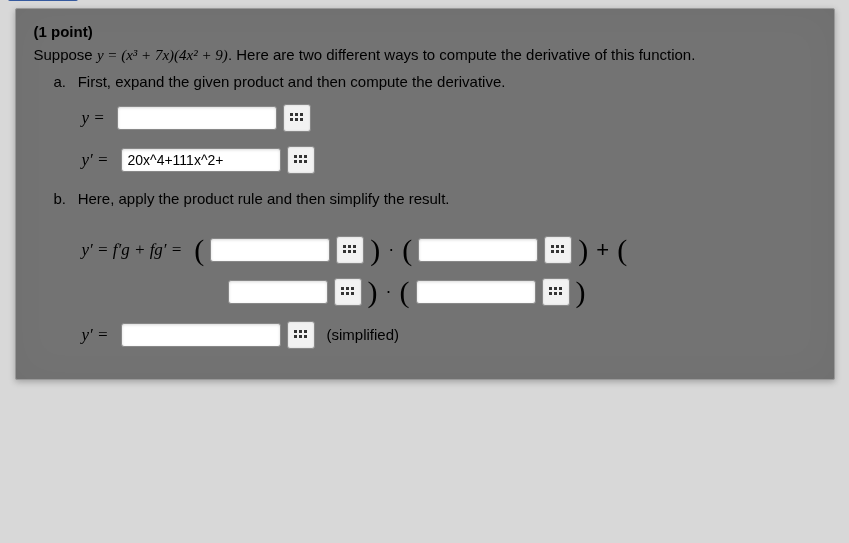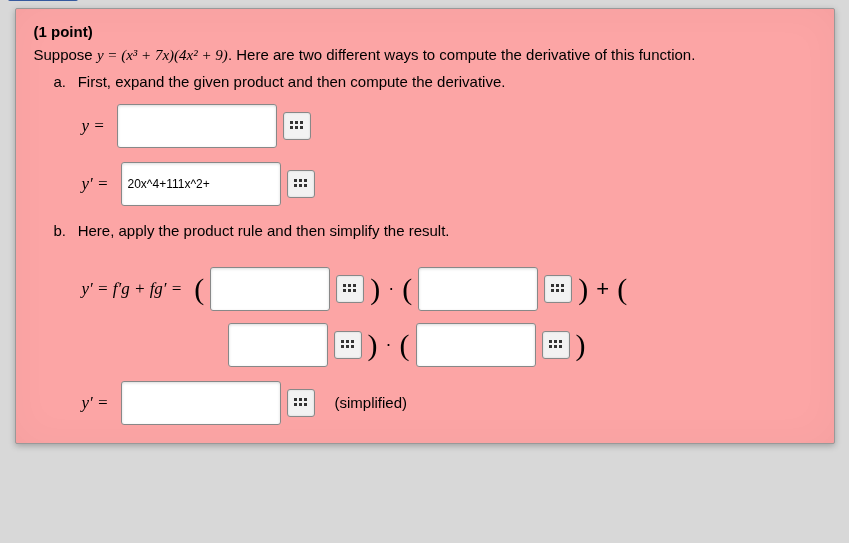--- a/index.html
+++ b/index.html
@@ -5,25 +5,25 @@
 * { box-sizing: border-box; margin: 0; padding: 0; }
 body {
   font-family: "Helvetica Neue", Arial, sans-serif;
   background: #d8d8d8;
   padding: 8px;
   width: 849px;
   height: 543px;
   overflow: hidden;
 }
 .outer {
-  background: #fca5a5;
+  background: #737373;
   border: 1px solid #999;
   border-radius: 2px;
   box-shadow: 0 2px 6px rgba(0,0,0,0.25), inset 0 0 40px rgba(0,0,0,0.03);
-  padding: 14px 18px 2px 18px;
+  padding: 14px 18px 14px 18px;
   width: 820px;
   margin: 0 auto;
   position: relative;
 }
 .toolbar-stub {
   position: absolute;
   top: -34px;
   left: -8px;
   width: 70px;
   height: 26px;
@@ -35,23 +35,23 @@
 .mathy { font-family: "Cambria Math", "STIX", serif; font-style: italic; }
 .parts { padding-left: 20px; }
 .part { margin-bottom: 16px; font-size: 15px; }
 .part-label { display: inline-block; width: 20px; }
 .row { display: flex; align-items: center; margin: 14px 0 14px 28px; gap: 6px; flex-wrap: wrap; }
 .lhs { font-family: "Cambria Math", "STIX", serif; font-style: italic; font-size: 17px; margin-right: 6px; white-space: nowrap; }
 .input-box {
   border: 1px solid #888;
   border-radius: 3px;
   background: #fff;
-  height: 44px;
+  height: 24px;
   padding: 2px 6px;
-  font-size: 12px;
+  font-size: 14px;
   font-family: Arial, sans-serif;
   box-shadow: inset 0 1px 3px rgba(0,0,0,0.15);
 }
 .input-lg { width: 160px; }
 .input-md { width: 120px; }
 .input-sm { width: 100px; }
 .kb-btn {
   width: 28px;
   height: 28px;
   border: 1px solid #888;
@@ -66,21 +66,21 @@
 .kb-grid {
   display: grid;
   grid-template-columns: 4px 4px 4px;
   grid-template-rows: 4px 4px;
   gap: 1px;
 }
 .kb-grid span { width: 3px; height: 3px; background: #333; }
 .bigparen { font-family: "Cambria Math", serif; font-size: 30px; line-height: 30px; }
 .dot { font-size: 18px; margin: 0 2px; }
 .plus { font-size: 22px; margin: 0 2px; }
-.simp { font-size: 15px; margin-left: 14px; }
+.simp { font-size: 15px; margin-left: 6px; }
 </style>
 </head>
 <body>
 
 <div class="outer">
   <div class="toolbar-stub"></div>
 
   <div class="points">(1 point)</div>
 
   <div class="prompt">

